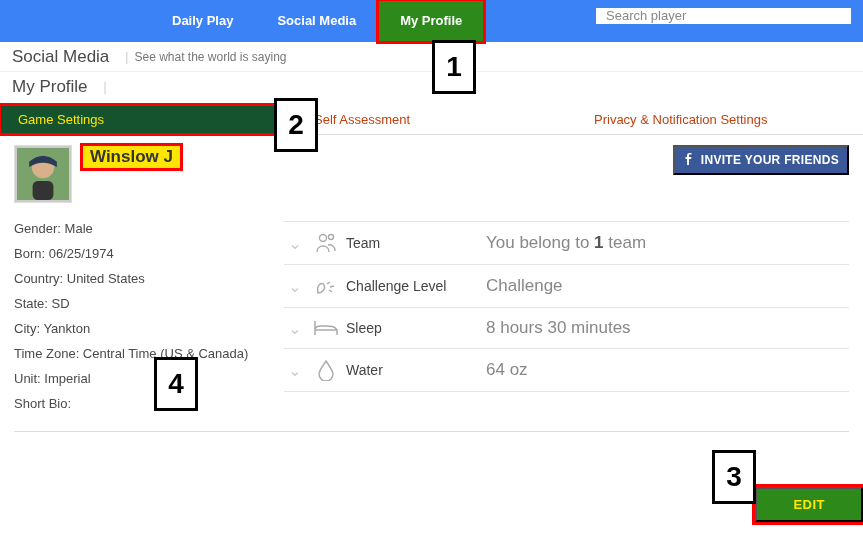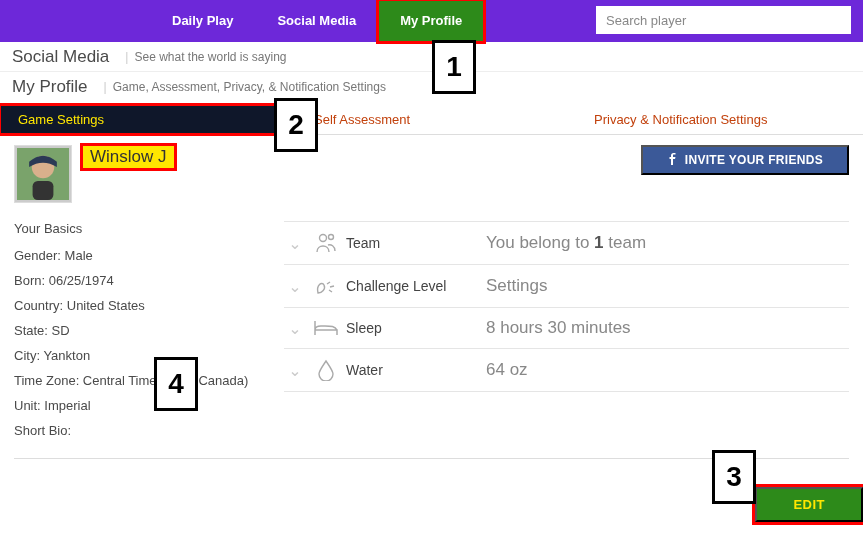--- a/index.html
+++ b/index.html
@@ -1,60 +1,60 @@
 <!DOCTYPE html>
 <html><head>
 <meta charset="utf-8">
 <style>
   * { box-sizing: border-box; margin: 0; padding: 0; font-family: Arial, Helvetica, sans-serif; }
   body { width: 863px; height: 538px; background: #fff; position: relative; overflow: hidden; }
 
-  .topbar { background: #6d28d9; height: 42px; display: flex; align-items: flex-end; padding-left: 150px; position: relative; }
+  .topbar { background: #3b82f6; height: 42px; display: flex; align-items: flex-end; padding-left: 150px; position: relative; }
   .nav-item { color: #fff; font-weight: bold; font-size: 13px; padding: 0 22px; line-height: 42px; cursor: pointer; }
   .nav-item.active { background: #2d8a1a; }
   .search-wrap { position: absolute; right: 12px; top: 6px; }
-  .search-input { width: 255px; height: 28px; border: none; padding: 0 10px; font-size: 13px; }
+  .search-input { width: 255px; height: 16px; border: none; padding: 0 10px; font-size: 13px; }
   .search-input::placeholder { color: #888; }
 
   .subrow { display: flex; align-items: center; height: 30px; padding-left: 12px; font-size: 12px; color: #777; border-bottom: 1px solid #eee; }
   .subrow .title { font-size: 17px; color: #4a4a4a; font-weight: normal; margin-right: 10px; }
   .subrow .sep { color: #ccc; margin: 0 6px; }
 
   .tabsrow { height: 30px; display: flex; align-items: stretch; border-bottom: 1px solid #ddd; margin-top:3px; }
   .tab { flex: 0 0 290px; display: flex; align-items: center; padding-left: 18px; font-size: 13px; color: #c2410c; cursor: pointer; }
-  .tab.active { background: #0f172a; color: #ffe600; }
+  .tab.active { background: #14532d; color: #ffe600; }
 
   .content { padding: 10px 14px 0 14px; position: relative; }
   .user-row { display: flex; align-items: flex-start; margin-bottom: 18px; }
   .avatar { width: 58px; height: 58px; background: #ccc; border: 1px solid #ddd; padding: 2px; margin-right: 10px; position: relative; overflow:hidden;}
   .avatar svg { width:100%; height:100%; display:block; }
   .username { font-size: 17px; color: #333; }
 
-  .invite-btn { position: absolute; top: 10px; right: 14px; background: #3b5998; color: #fff; font-size: 12px; font-weight: bold; padding: 6px 24px; display: flex; align-items: flex-start; cursor: pointer; letter-spacing: 0.3px;}
+  .invite-btn { position: absolute; top: 10px; right: 14px; background: #3b5998; color: #fff; font-size: 12px; font-weight: bold; padding: 6px 8px; display: flex; align-items: flex-start; cursor: pointer; letter-spacing: 0.3px;}
   .invite-btn svg { margin-right: 6px; }
 
   .cols { display: flex; }
   .left { width: 270px; font-size: 13px; color: #4a4a4a; }
   .left .sect-title { margin-bottom: 12px; }
   .left .basic-row { margin-bottom: 10px; }
 
   .right { flex: 1; }
   .info-row { display: flex; align-items: center; border-bottom: 1px solid #e5e5e5; padding: 10px 0; }
   .info-row:first-child { border-top: 1px solid #e5e5e5; }
   .chev { width: 22px; color: #ccc; text-align:center;}
   .iconcell { width: 40px; color: #aaa; display:flex; justify-content:center;}
   .lbl-cell { width: 140px; font-size: 14px; color: #444; }
   .val-cell { flex: 1; font-size: 17px; color: #888; }
   .val-cell b { color:#555; }
 
   .edit-btn { position: absolute; right: 0; bottom: 0; background: #2d8a1a; color: #ffe600; font-weight: bold; font-size: 13px; padding: 8px 36px; cursor: pointer; letter-spacing:0.5px;}
 
   
   .hl-red { outline: 3px solid #ff0000; outline-offset: -1px; }
-  .hl-yellow-bg { background:#ffe600 !important; }
+  .hl-yellow-bg { background:#ffe600 !important;font-weight:bold; }
   .callout { position: absolute; border: 3px solid #000; background: #fff; font-size: 28px; font-weight: bold; width: 44px; height: 54px; display: flex; align-items: center; justify-content: center; z-index: 50; }
   .hr-full { border:none; border-top:1px solid #ddd; margin:10px 0 0 0;}
 </style>
 </head>
 <body>
 
 <div class="topbar">
   <div class="nav-item">Daily Play</div>
   <div class="nav-item">Social Media</div>
   <div class="nav-item active hl-red">My Profile</div>
@@ -67,21 +67,20 @@
 
 <div class="subrow">
   <span class="title">Social Media</span>
   <span class="sep">|</span>
   <span>See what the world is saying</span>
 </div>
 
 <div class="subrow" style="border-bottom:none;">
   <span class="title">My Profile</span>
   <span class="sep">|</span>
-  <span>Game, Assessment, Privacy, &amp; Notification Settings</span>
 </div>
 
 <div class="callout" style="left:274px; top:98px;">2</div>
 
 <div class="tabsrow">
   <div class="tab active hl-red" style="flex:0 0 296px;">Game Settings</div>
   <div class="tab" style="flex:0 0 280px;">Self Assessment</div>
   <div class="tab" style="flex:1;">Privacy &amp; Notification Settings</div>
 </div>
 
@@ -103,21 +102,20 @@
         <rect x="18" y="38" width="24" height="22" fill="#333" rx="6"></rect>
       </svg>
     </div>
     <span class="username hl-red hl-yellow-bg" style="padding:2px 8px;">Winslow J</span>
   </div>
 
   <div class="callout" style="left:154px; top:222px;">4</div>
 
   <div class="cols">
     <div class="left">
-      <div class="sect-title">Your Basics</div>
       <div class="basic-row">Gender: Male</div>
       <div class="basic-row">Born: 06/25/1974</div>
       <div class="basic-row">Country: United States</div>
       <div class="basic-row">State: SD</div>
       <div class="basic-row">City: Yankton</div>
       <div class="basic-row">Time Zone: Central Time (US &amp; Canada)</div>
       <div class="basic-row">Unit: Imperial</div>
       <div class="basic-row">Short Bio:</div>
     </div>
 
@@ -139,21 +137,21 @@
 
       <div class="info-row">
         <span class="chev">⌄</span>
         <span class="iconcell">
           <svg width="24" height="22" viewBox="0 0 24 22" fill="none" stroke="#aaa" stroke-width="1.4">
               <path d="M4 18 C 2 10 8 6 10 10 C 12 14 8 18 4 18 Z"></path>
               <path d="M13 9 l3 -2 M16 12 l4 -1 M15 15 l3 2"></path>
             </svg>
         </span>
         <span class="lbl-cell">Challenge Level</span>
-        <span class="val-cell">Settings</span>
+        <span class="val-cell">Challenge</span>
       </div>
 
       <div class="info-row">
         <span class="chev">⌄</span>
         <span class="iconcell">
           <svg width="26" height="20" viewBox="0 0 26 20" fill="none" stroke="#aaa" stroke-width="1.5">
               <path d="M2 3 v14 M2 12 h22 v5 M2 12 c0-4 4-4 6-4 h4 c6 0 10 0 12 4"></path>
             </svg>
         </span>
         <span class="lbl-cell">Sleep</span>

